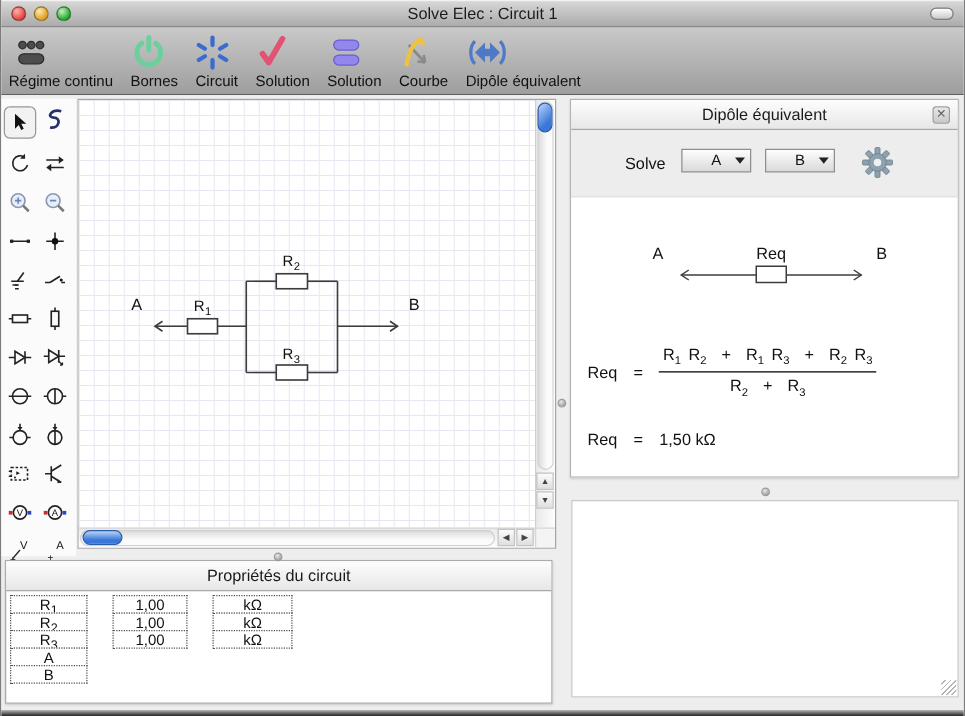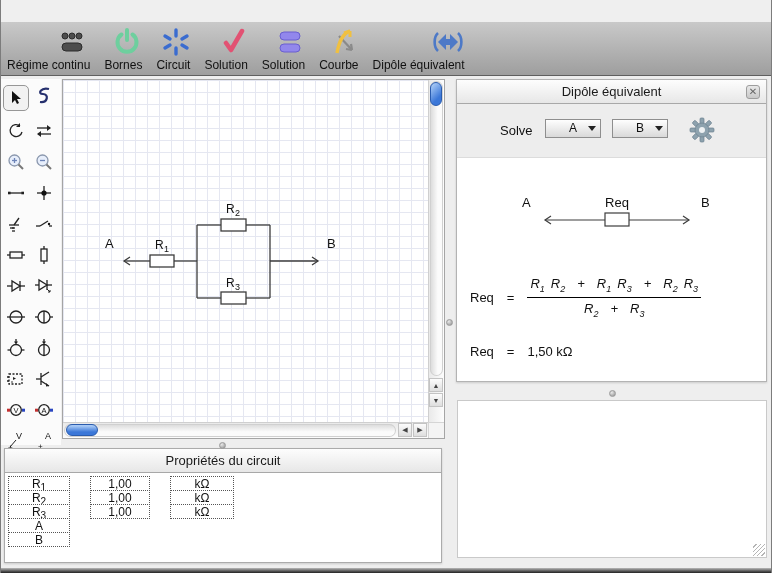--- a/index.html
+++ b/index.html
@@ -19,21 +19,21 @@
   .light.green  { background:radial-gradient(circle at 35% 30%, #c7f2c2, #24a82e 70%); }
   .win-title { position:absolute; left:0; right:0; top:3px; text-align:center;
     font-size:13px; color:#1c1c1c; }
   .pill { position:absolute; right:8px; top:6px; width:19px; height:10px; border-radius:5px;
     background:linear-gradient(#fff,#c8c8c8); border:1px solid #7d7d7d; }
 
   
   .toolbar { position:absolute; left:0; top:22px; width:100%; height:54px;
     background:linear-gradient(#c9c9c9,#9e9e9e); border-bottom:1px solid #5f5f5f;
     display:flex; align-items:flex-end; padding:0 0 3px 6px; gap:14px; }
-  .tb-item { display:flex; flex-direction:column; align-items:flex-end; gap:1px; cursor:default; }
+  .tb-item { display:flex; flex-direction:column; align-items:flex-start; gap:1px; cursor:default; }
   .tb-icon { height:30px; display:flex; align-items:center; justify-content:center; }
   .tb-label { font-size:12px; color:#111; white-space:nowrap; }
 
   
   .content { position:absolute; left:0; top:76px; width:100%; height:492px; background:#eeeeee; }
 
   
   .palette { position:absolute; left:0; top:3px; width:60px; height:366px; background:#fbfbfb;
     display:grid; grid-template-columns:28px 28px; justify-content:center;
     align-content:start; row-gap:9px; padding-top:6px; }
@@ -84,21 +84,21 @@
   .dropdown { position:absolute; top:15px; width:56px; height:19px;
     background:linear-gradient(#fefefe,#d9d9d9); border:1px solid #8e8e8e;
     font-size:12px; text-align:center; line-height:17px; }
   .dropdown .arr { position:absolute; right:4px; top:6px; width:0; height:0;
     border-left:4px solid transparent; border-right:4px solid transparent; border-top:5px solid #222; }
   .dd-a { left:88px; } .dd-b { left:155px; }
   .gearbtn { position:absolute; left:232px; top:12px; }
   .panel-body { position:relative; height:223px; background:#fff; }
   .formula { position:absolute; left:13px; top:118px; display:flex; align-items:center;
     gap:13px; font-size:13px; }
-  .frac { display:inline-block; text-align:center;font-style:italic; }
+  .frac { display:inline-block; text-align:center; }
   .frac .bar { border-top:1px solid #000; margin:3px 0; }
   .tok { margin:0 3px; } .tok sub, td sub { font-size:9px; } .op { margin:0 9px; }
   .result { position:absolute; left:13px; top:186px; display:flex; gap:13px; font-size:13px; }
 
   
   .rbox { position:absolute; left:456px; top:324px; width:310px; height:158px;
     background:#fff; border:1px solid #c9c9c9; }
   .grip { position:absolute; right:1px; bottom:1px; width:12px; height:12px;
     background:repeating-linear-gradient(135deg,transparent,transparent 2px,#b5b5b5 2px,#b5b5b5 3px); }
 
@@ -115,20 +115,29 @@
     background:radial-gradient(circle at 35% 30%,#e9e9e9,#8d8d8d); border:1px solid #9b9b9b; }
 
   .bottom-edge { position:absolute; left:0; bottom:0; width:100%; height:5px;
     background:linear-gradient(#b9b9b9,#4a4a4a 70%,#222); }
 </style>
 </head>
 <body>
 
 <div class="window">
 
+  <div class="titlebar">
+    <div class="traffic">
+      <div class="light red"></div>
+      <div class="light yellow"></div>
+      <div class="light green"></div>
+    </div>
+    <div class="win-title">Solve Elec : Circuit 1</div>
+    <div class="pill"></div>
+  </div>
 
   <div class="toolbar" id="toolbar">
       <div class="tb-item">
         <div class="tb-icon">
           <svg width="36" height="27" viewBox="0 0 36 27">
             <circle cx="11" cy="7" r="3" fill="#4d4d4d" stroke="#2c2c2c"></circle>
             <circle cx="18" cy="7" r="3" fill="#4d4d4d" stroke="#2c2c2c"></circle>
             <circle cx="25" cy="7" r="3" fill="#4d4d4d" stroke="#2c2c2c"></circle>
             <rect x="8" y="14" width="20" height="8" rx="4" fill="#4d4d4d" stroke="#2c2c2c"></rect>
           </svg>

